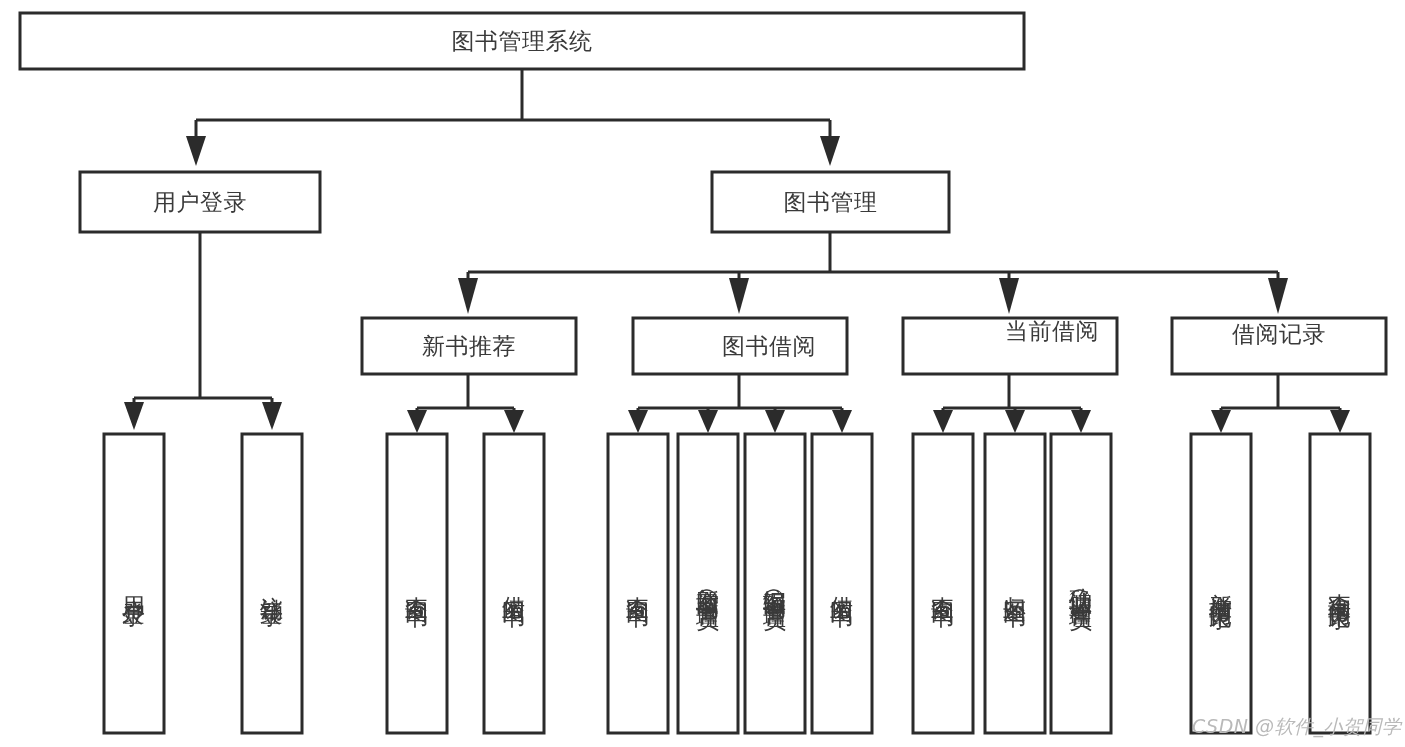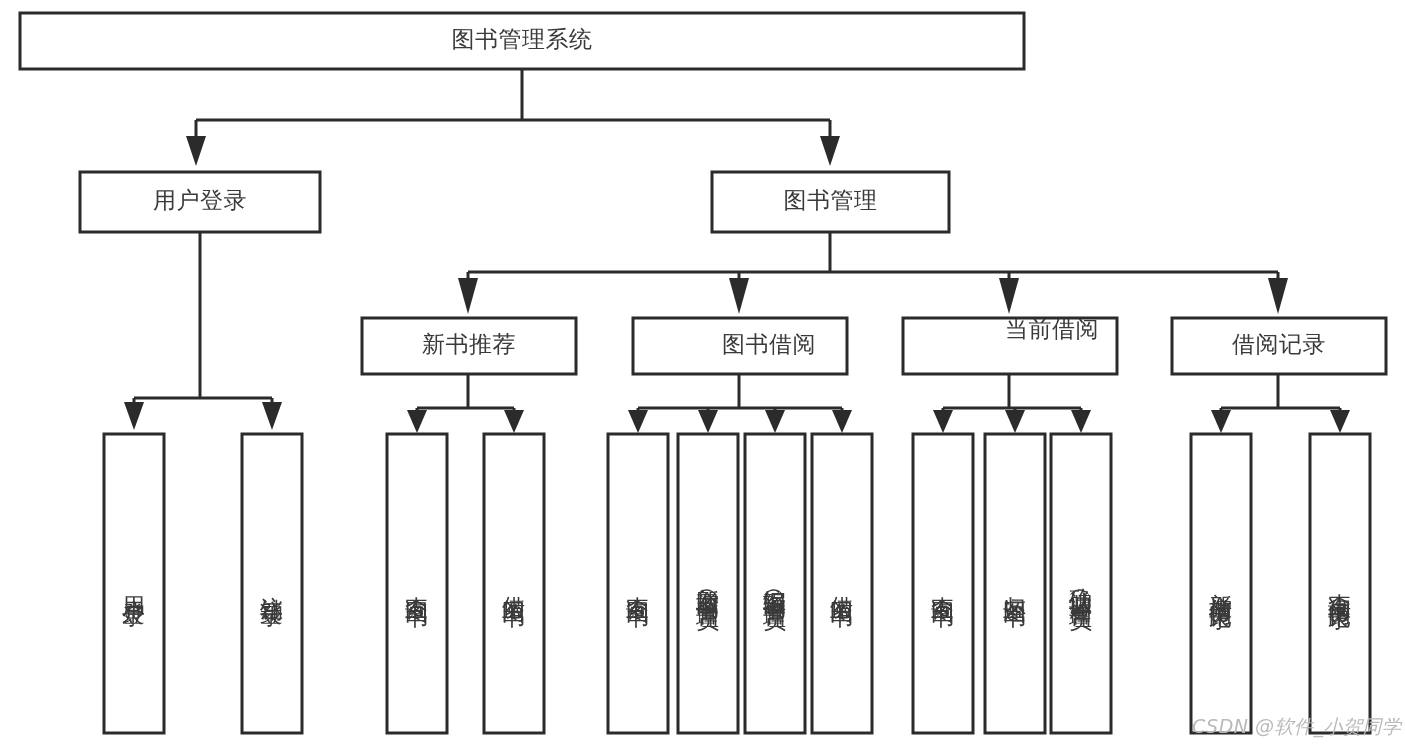--- a/index.html
+++ b/index.html
@@ -44,21 +44,20 @@
     position: absolute;
     display: flex;
     align-items: center;
     justify-content: center;
     color: #3a3a3a;
     font-size: 23px;
     line-height: 1.15;
     letter-spacing: 0.5px;
     white-space: nowrap;
     pointer-events: none;
-    font-family: Liberation Mono, monospace;
   }
   .node-label-v {
     position: absolute;
     display: flex;
     align-items: center;
     justify-content: center;
     color: #3a3a3a;
     font-size: 23px;
     line-height: 1.22;
     writing-mode: vertical-rl;
@@ -186,21 +185,21 @@
   <div class="node-label-h" style="left:80px; top:172px; width:240px; height:60px;">用户登录</div>
 
   <div class="node-label-h" style="left:712px; top:172px; width:237px; height:60px;">图书管理</div>
 
   <div class="node-label-h" style="left:362px; top:318px; width:214px; height:56px;">新书推荐</div>
 
   <div class="node-label-h" style="left:662px; top:318px; width:214px; height:56px;">图书借阅</div>
 
   <div class="node-label-h" style="left:903px; top:303px; width:202px; height:56px;margin-left:48px;">当前借阅</div>
 
-  <div class="node-label-h" style="left:1172px; top:318px; width:214px; height:56px;">借阅记录</div>
+  <div class="node-label-h" style="left:1172px; top:306px; width:214px; height:56px;">借阅记录</div>
 
   <div class="node-label-v" style="left:104px; top:434px; width:60px; height:299px;">用户登录</div>
 
   <div class="node-label-v" style="left:242px; top:434px; width:60px; height:299px;">注销登录</div>
 
   <div class="node-label-v" style="left:387px; top:434px; width:60px; height:299px;">查询图书</div>
 
   <div class="node-label-v" style="left:484px; top:434px; width:60px; height:299px;">借阅图书</div>
 
   <div class="node-label-v" style="left:608px; top:434px; width:60px; height:299px;">查询图书</div>

